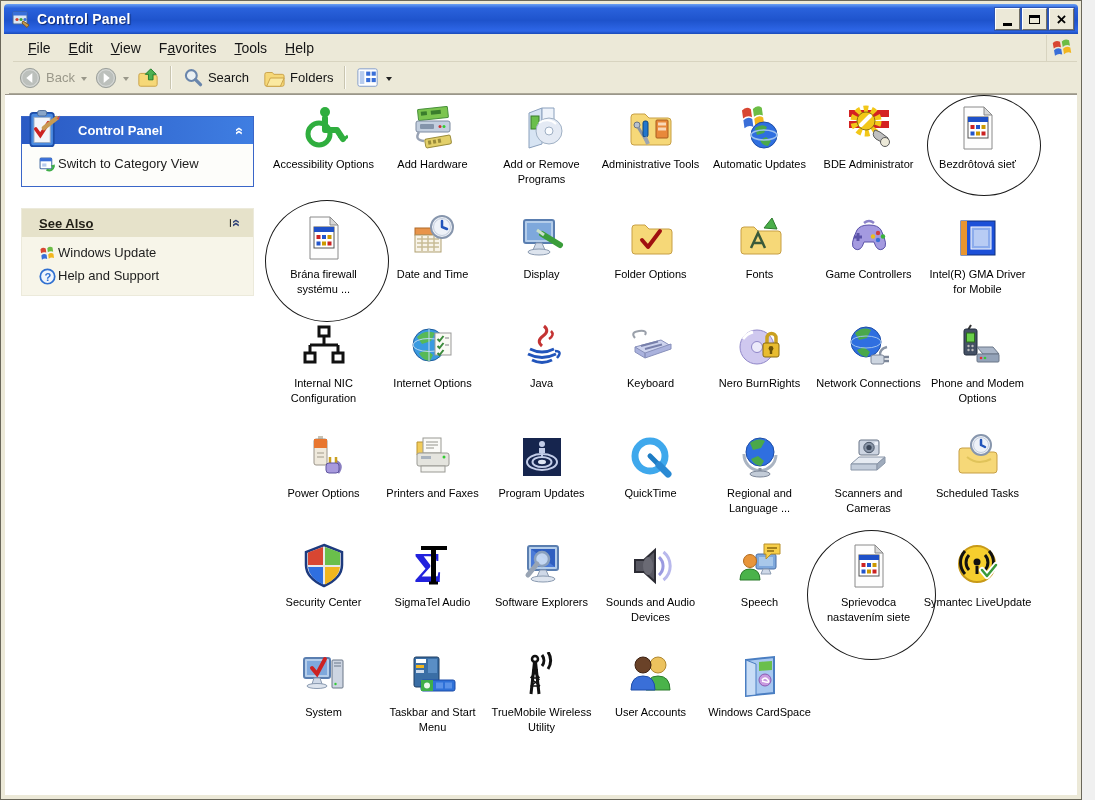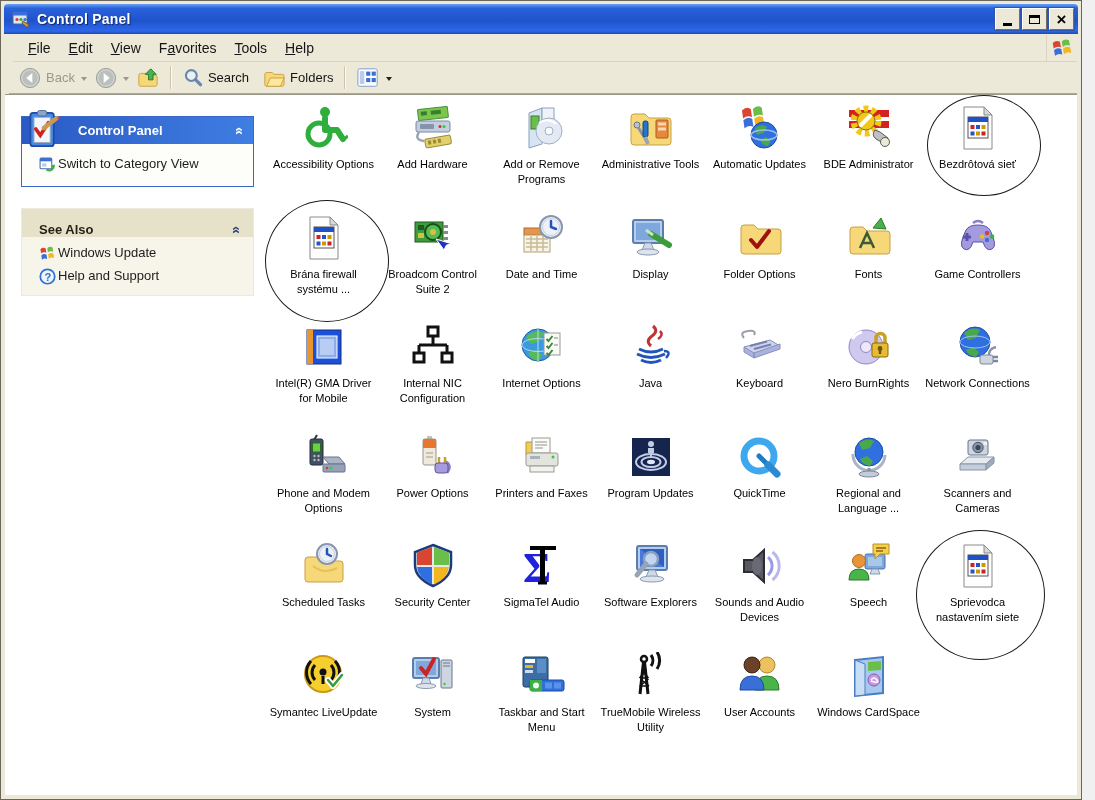--- a/index.html
+++ b/index.html
@@ -39,21 +39,21 @@
   
   .panel-cp{position:absolute;left:16px;top:21px;width:233px;background:#fdfdfa;border:1px solid #3a66c8;box-sizing:border-box;}
   .cp-head{position:relative;height:27px;background:linear-gradient(90deg,#2a5ac4,#3f7ee2);color:#fff;font-weight:bold;
     font-size:13px;display:flex;align-items:center;padding-left:56px;}
   .cp-icon{position:absolute;left:3px;top:-9px;width:36px;height:42px;z-index:2;}
   .chev{margin-left:auto;margin-right:9px;transform:rotate(90deg);font-weight:bold;font-size:14px;line-height:1;}
   .cp-body{padding:9px 0 10px;}
   .side-item{display:flex;gap:2px;padding:3px 8px 3px 17px;font-size:13px;color:#1c1c1c;}
   .side-ico{width:17px;height:17px;flex:none;}
   .panel-sa{position:absolute;left:16px;top:113px;width:233px;background:#f7f5e9;border:1px solid #eceadb;box-sizing:border-box;}
-  .sa-head{height:28px;background:#e6e2ca;color:#211f16;font-weight:bold;font-size:13px;display:flex;align-items:flex-end;padding:0 10px 0 17px;}
+  .sa-head{height:28px;background:#e6e2ca;color:#211f16;font-weight:bold;font-size:13px;display:flex;align-items:center;padding:0 10px 0 17px;text-decoration:underline;}
   .sa-head .chev{color:#2c3f78;margin-right:2px;}
   .sa-body{padding:5px 0 7px;}
   
   .grid{position:absolute;left:264px;top:7px;display:grid;grid-template-columns:repeat(7,109px);grid-auto-rows:109.5px;}
   .cell{position:relative;display:flex;flex-direction:column;align-items:center;}
   .cell-ico{width:48px;height:48px;margin-top:2px;flex:none;}
   .cell-label{margin-top:5px;font-size:11px;line-height:15px;text-align:center;color:#000;max-width:108px;}
   .annotation-circle{position:absolute;border:1.6px solid #1a1a1a;border-radius:50%;pointer-events:none;z-index:3;}
   svg{display:block;width:100%;height:100%;}
 </style>
@@ -365,36 +365,20 @@
               <rect x="22" y="27.5" width="4" height="4" fill="#cc9900"></rect>
               <rect x="27.5" y="27.5" width="4" height="4" fill="#cc2222"></rect>
             </svg>
           </div>
           <div class="cell-label">Brána firewall systému ...</div>
           <div class="annotation-circle" style="width: 122px; height: 120px; left: -4.5px; top: -12px;"></div>
         </div>
         <div class="cell">
           <div class="cell-ico">
             <svg viewBox="0 0 48 48">
-              <rect x="6" y="8" width="28" height="20" fill="#3f9b3f" stroke="#1d5c1d"></rect>
-              <rect x="9" y="11" width="6" height="5" fill="#1d5c1d"></rect>
-              <rect x="9" y="19" width="6" height="5" fill="#d4c23a"></rect>
-              <rect x="34" y="11" width="5" height="3" fill="#888"></rect>
-              <rect x="34" y="17" width="5" height="3" fill="#888"></rect>
-              <rect x="34" y="23" width="5" height="3" fill="#888"></rect>
-              <circle cx="24" cy="18" r="8" fill="#57b957" stroke="#145214" stroke-width="2"></circle>
-              <circle cx="24" cy="18" r="3" fill="#d4c23a"></circle>
-              <path d="M27 25l8 11 2.5-5 5.5-1z" fill="#2233bb" stroke="#fff"></path>
-            </svg>
-          </div>
-          <div class="cell-label">Broadcom Control Suite 2</div>
-        </div>
-        <div class="cell">
-          <div class="cell-ico">
-            <svg viewBox="0 0 48 48">
               <rect x="6" y="14" width="26" height="7" fill="#e8944a" stroke="#b06a28"></rect>
               <rect x="6" y="21" width="26" height="17" fill="#f8f4ea" stroke="#b0a070"></rect>
               <path d="M8 25h22M8 29h22M8 33h22M13 22v15M19 22v15M25 22v15" stroke="#c8bc96" stroke-width="1.5"></path>
               <circle cx="33" cy="13" r="11" fill="#eef2f8" stroke="#8796ad" stroke-width="2"></circle>
               <circle cx="33" cy="13" r="8.5" fill="none" stroke="#c5cede"></circle>
               <path d="M33 13V7M33 13l5 2" stroke="#2255bb" stroke-width="2.5" stroke-linecap="round"></path>
             </svg>
           </div>
           <div class="cell-label">Date and Time</div>
         </div>

